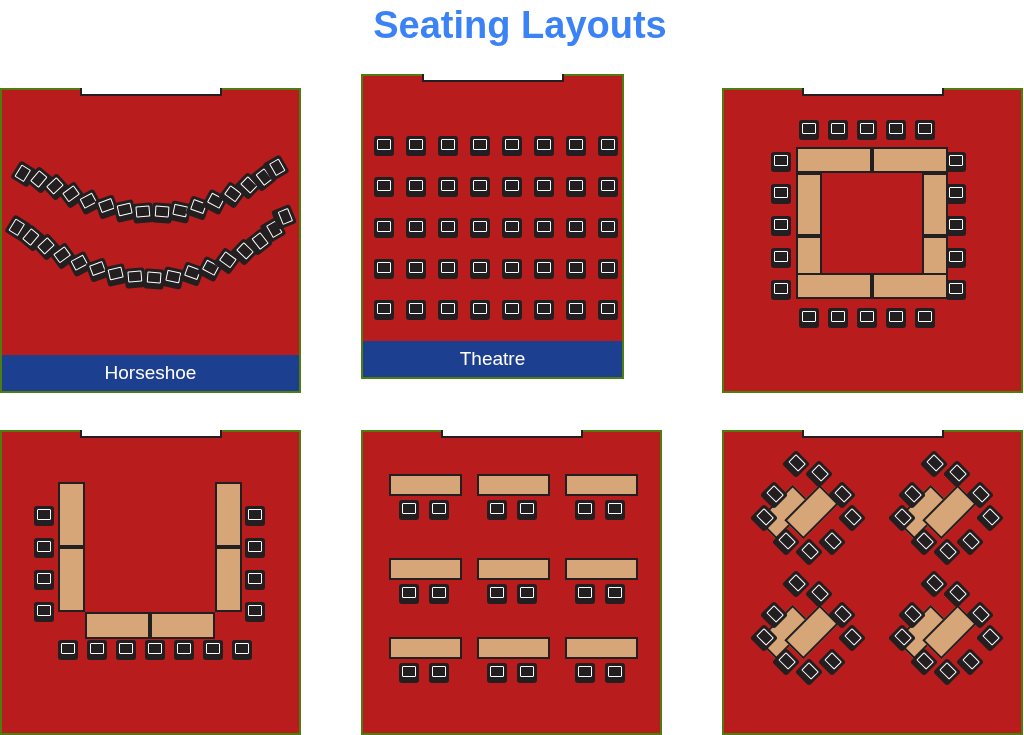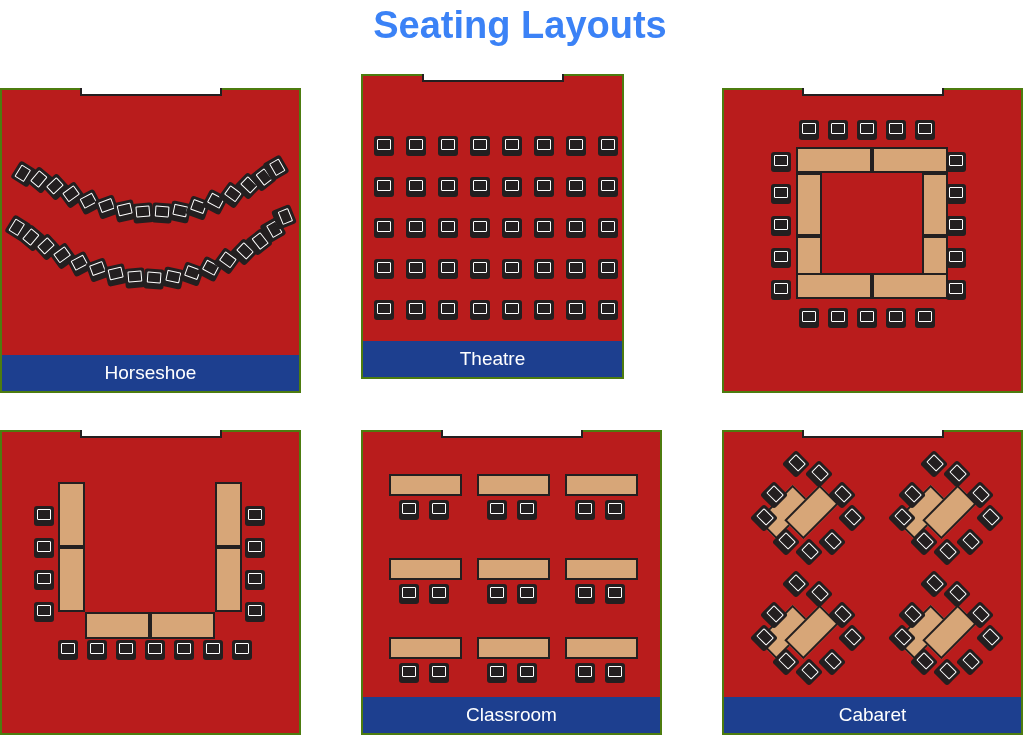--- a/index.html
+++ b/index.html
@@ -293,21 +293,20 @@
     <div class="table" style="left:26px;  top:205px; width:73px; height:22px;"></div>
     <div class="chair" style="left:36px; top:231px;"></div>
     <div class="chair" style="left:66px; top:231px;"></div>
     <div class="table" style="left:114px; top:205px; width:73px; height:22px;"></div>
     <div class="chair" style="left:124px;top:231px;"></div>
     <div class="chair" style="left:154px;top:231px;"></div>
     <div class="table" style="left:202px; top:205px; width:73px; height:22px;"></div>
     <div class="chair" style="left:212px;top:231px;"></div>
     <div class="chair" style="left:242px;top:231px;"></div>
   </div>
-  <div class="caption">Classroom</div>
 </div>
 
 <div class="panel" style="left:722px; top:430px; width:301px; height:305px;">
   <div class="stage"></div>
   <div class="layout-area">
 
     <div style="position:absolute; left:22px; top:20px; width:120px; height:120px;">
       <div class="table" style="left:25px; top:35px; width:27px; height:50px; transform:rotate(45deg);"></div>
       <div class="table" style="left:52px; top:35px; width:27px; height:50px; transform:rotate(45deg);"></div>
       <div class="chair" style="left:40px;  top:2px;  transform:rotate(45deg);"></div>
@@ -357,14 +356,13 @@
       <div class="chair" style="left:86px;  top:33px; transform:rotate(45deg);"></div>
       <div class="chair" style="left:96px;  top:56px; transform:rotate(45deg);"></div>
       <div class="chair" style="left:76px;  top:80px; transform:rotate(45deg);"></div>
       <div class="chair" style="left:53px;  top:90px; transform:rotate(45deg);"></div>
       <div class="chair" style="left:30px;  top:80px; transform:rotate(45deg);"></div>
       <div class="chair" style="left:8px;   top:56px; transform:rotate(45deg);"></div>
       <div class="chair" style="left:18px;  top:33px; transform:rotate(45deg);"></div>
     </div>
 
   </div>
-  <div class="caption">Cabaret</div>
 </div>
 
 </body></html>

